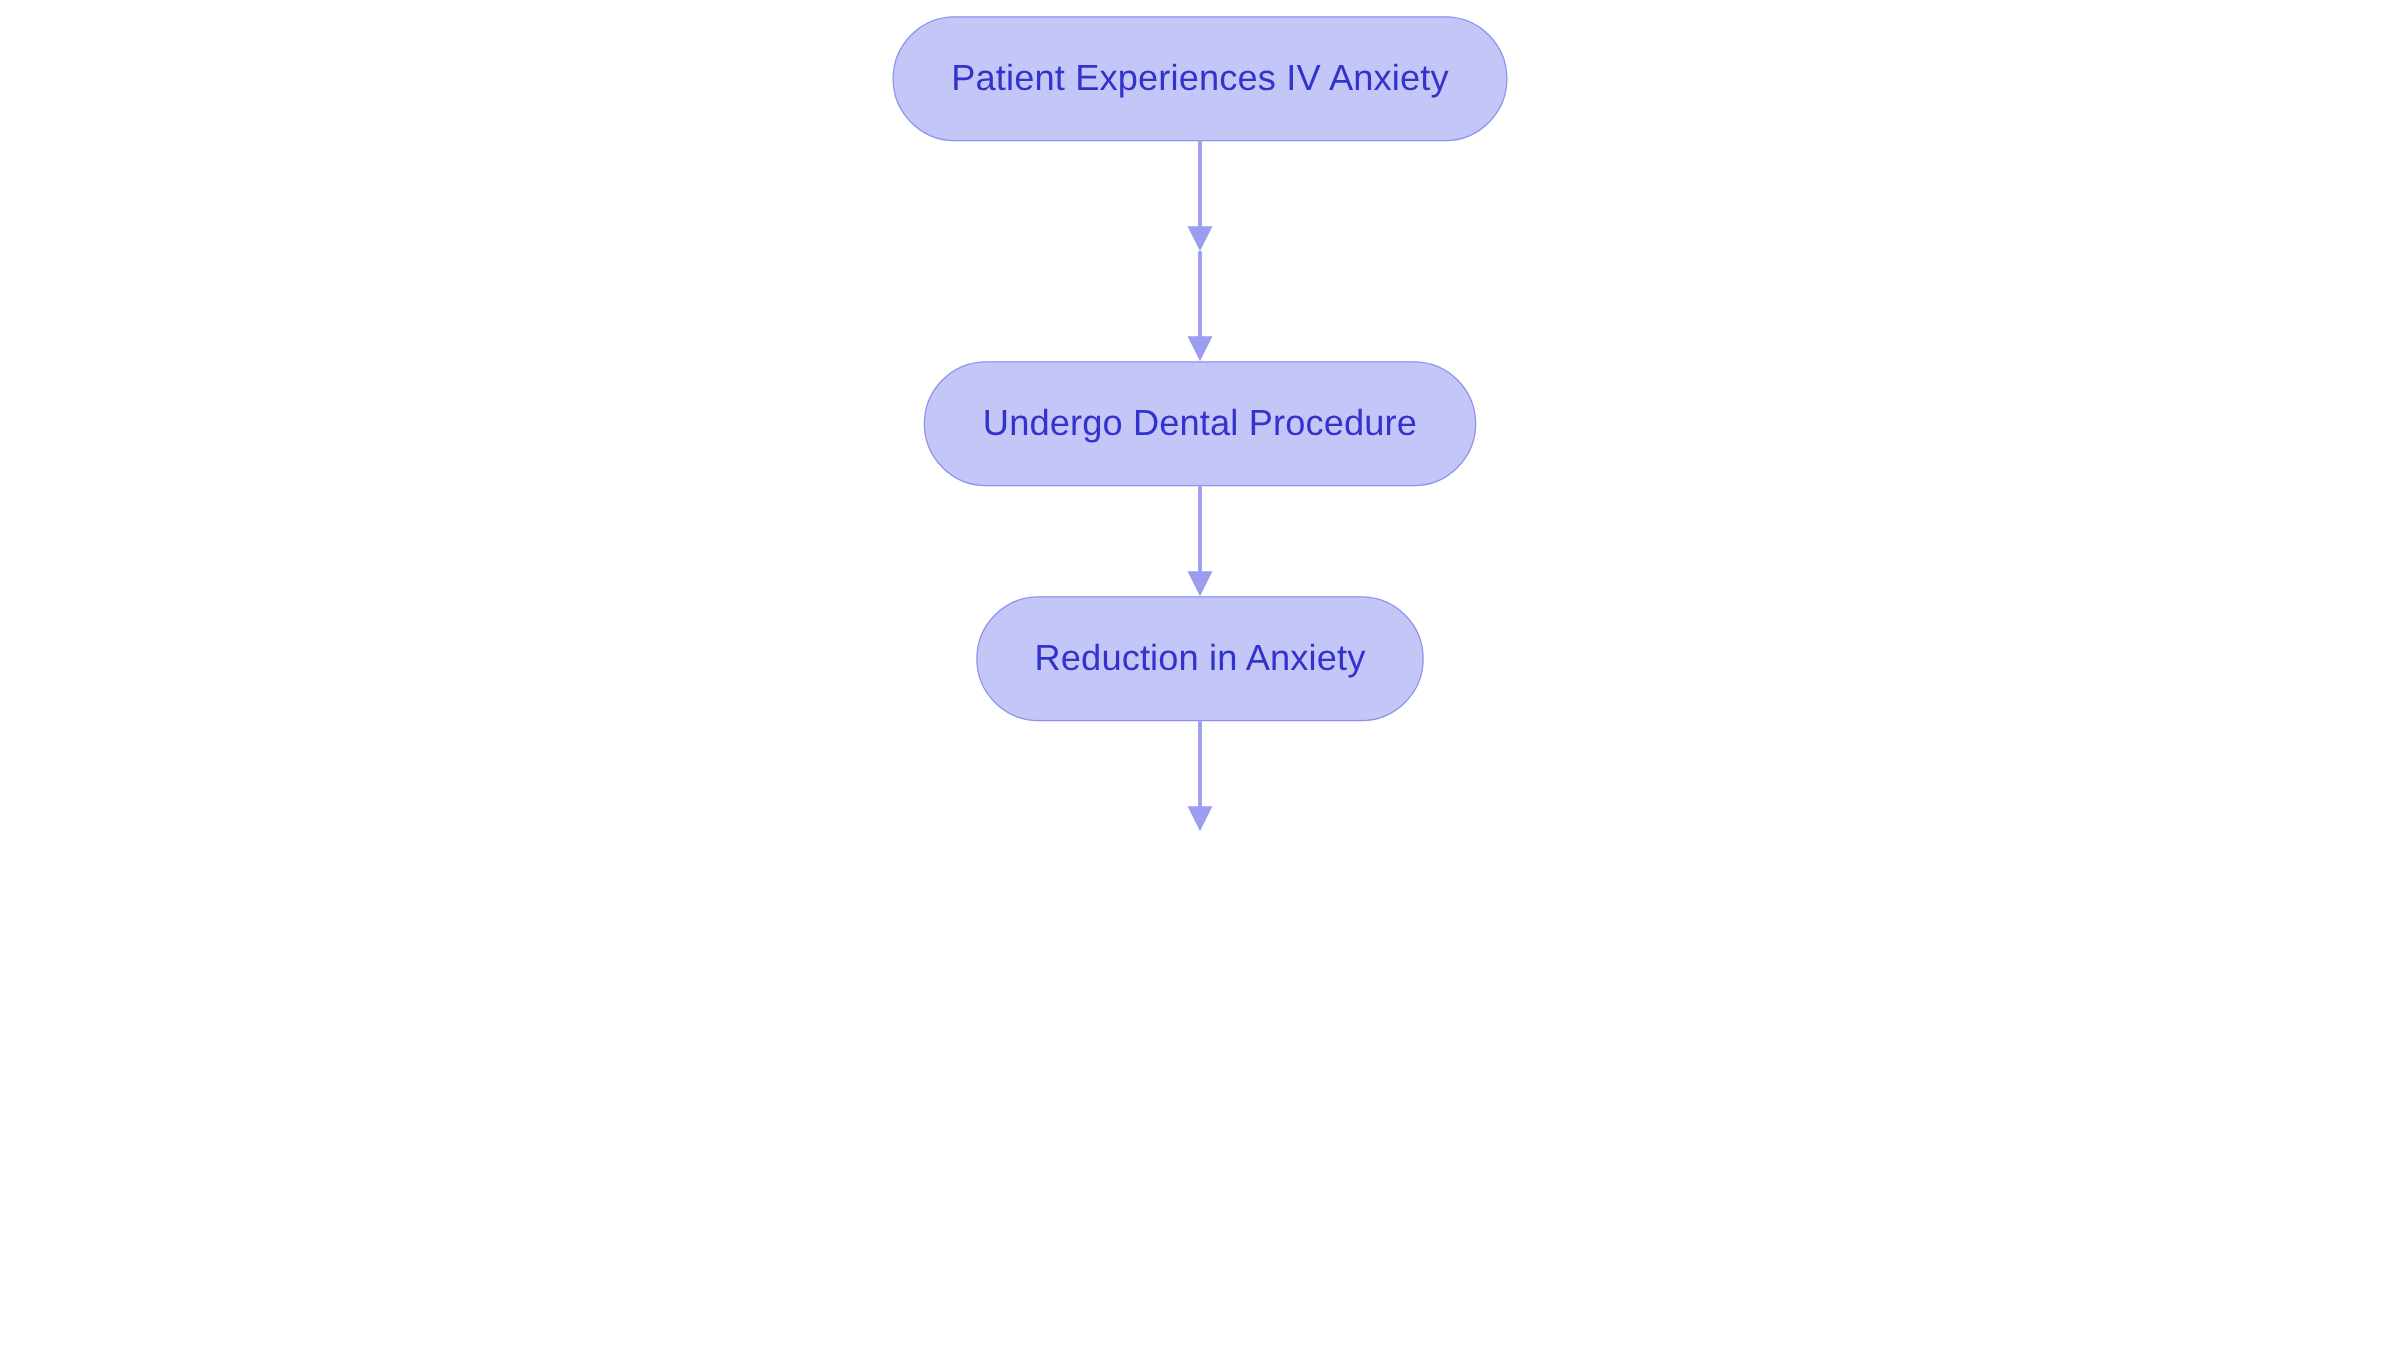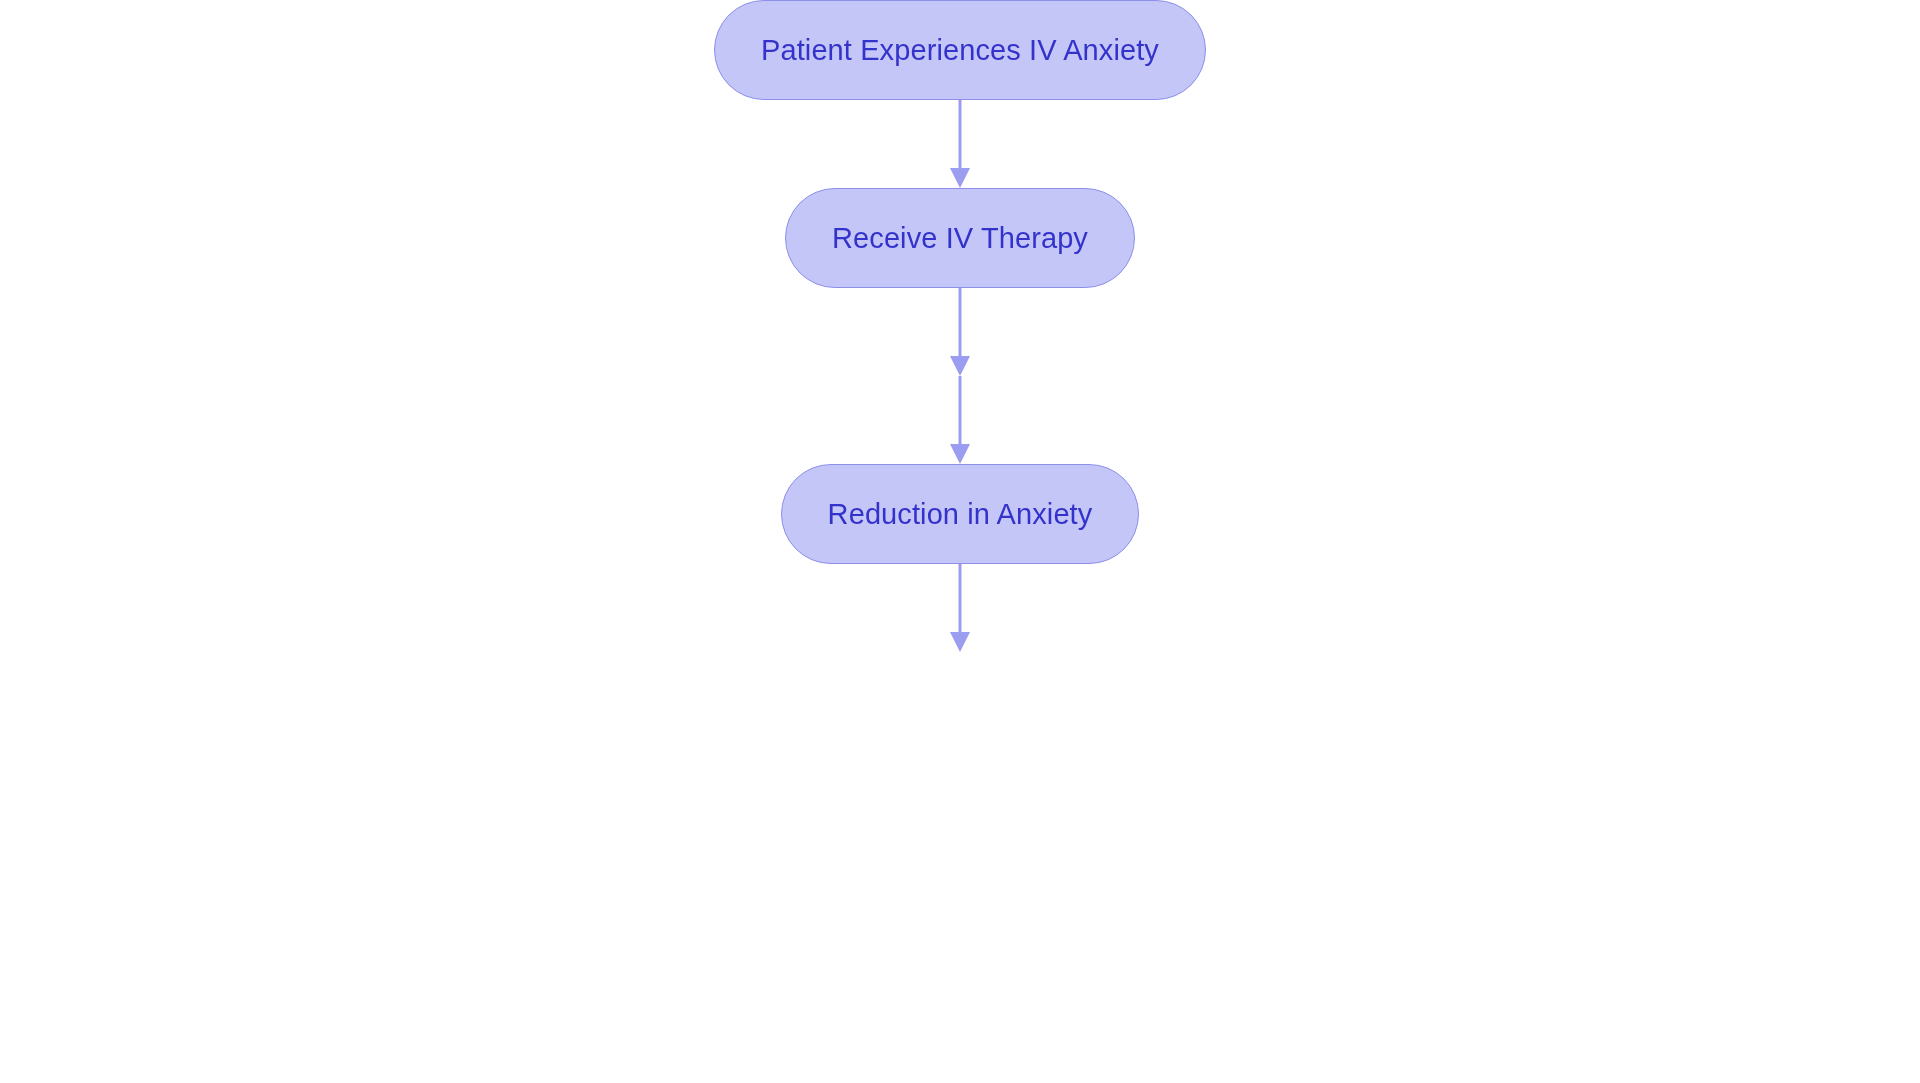--- a/index.html
+++ b/index.html
@@ -25,20 +25,21 @@
   .flow-column {
     position: absolute;
     left: 0;
     top: 0;
     width: 1920px;
     height: 1083px;
     display: flex;
     flex-direction: column;
     align-items: center;
     justify-content: flex-start;
+    padding-top: 13px;
     box-sizing: border-box;
   }
 
   .flow-node {
     box-sizing: border-box;
     height: 100px;
     display: flex;
     align-items: center;
     justify-content: center;
     background: #c5c6f8;
@@ -94,29 +95,29 @@
 
     <div class="flow-node">
       <span class="node-label">Patient Experiences IV Anxiety</span>
     </div>
 
     <div class="flow-connector">
       <div class="connector-line"></div>
       <div class="connector-arrowhead"></div>
     </div>
 
-    <div class="flow-node">
-      <span class="node-label">Receive IV Therapy</span>
-    </div>
 
     <div class="flow-connector">
       <div class="connector-line"></div>
       <div class="connector-arrowhead"></div>
     </div>
 
+    <div class="flow-node">
+      <span class="node-label">Undergo Dental Procedure</span>
+    </div>
 
     <div class="flow-connector">
       <div class="connector-line"></div>
       <div class="connector-arrowhead"></div>
     </div>
 
     <div class="flow-node">
       <span class="node-label">Reduction in Anxiety</span>
     </div>
 

